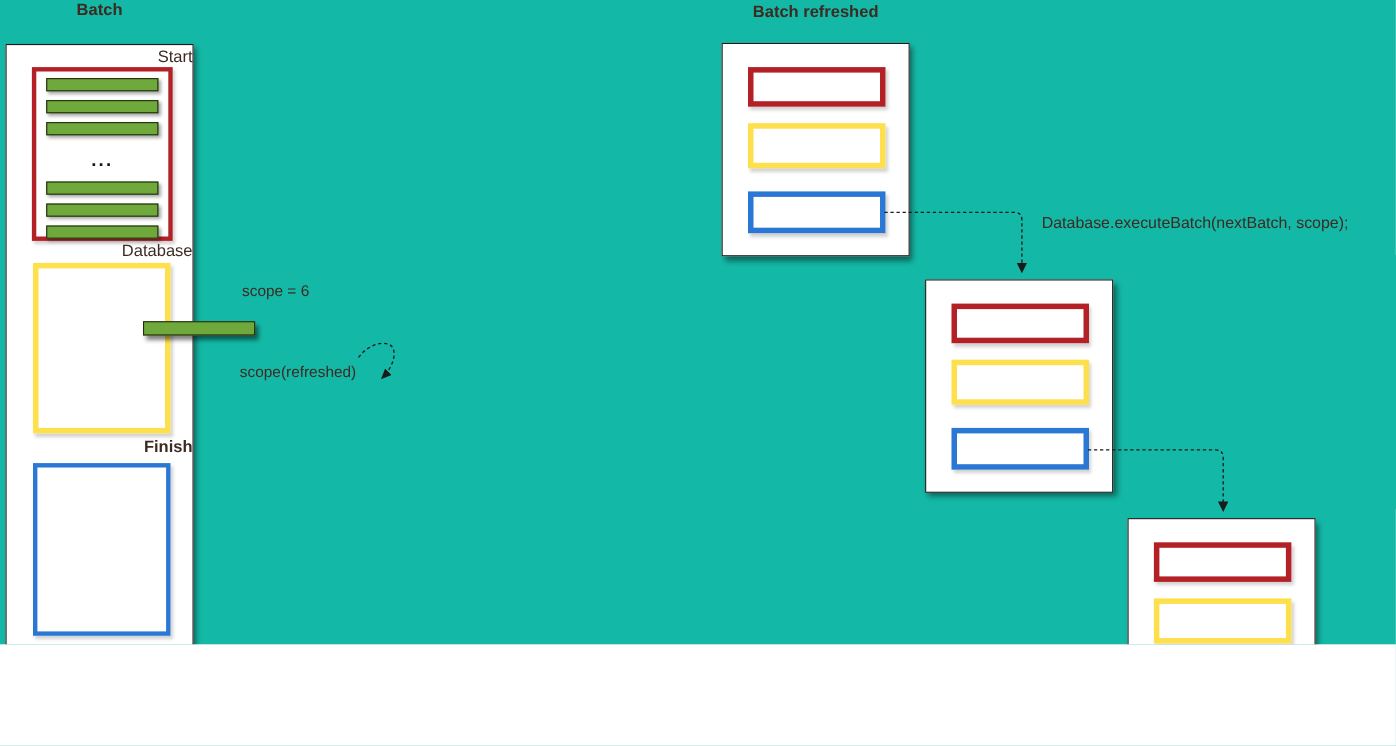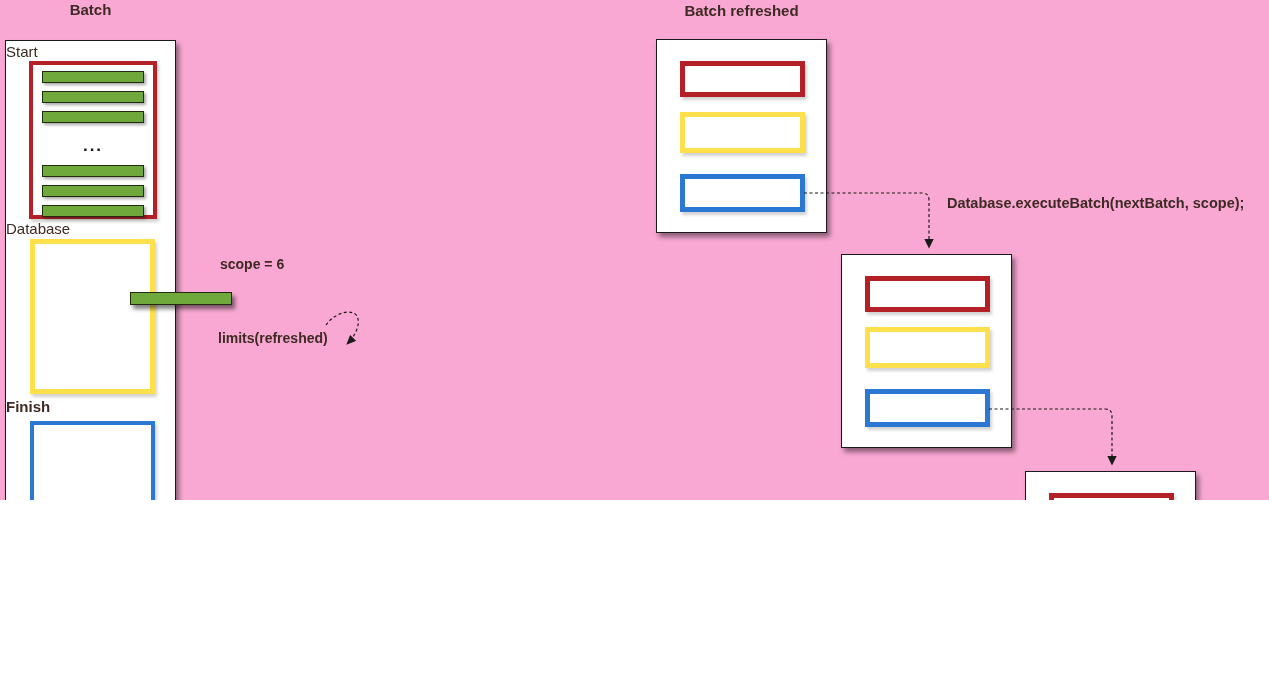--- a/index.html
+++ b/index.html
@@ -4,46 +4,46 @@
 <style>
   html, body {
     margin: 0;
     padding: 0;
     background: #ffffff;
     font-family: "Liberation Sans", "DejaVu Sans", sans-serif;
   }
   #canvas {
     position: relative;
     width: 1269px;
-    height: 500px;
-    background: #f9a8d4;
+    height: 586px;
+    background: #14b8a6;
     overflow: hidden;
     color: var(--text, #3d2a22);
   }
 
   
   .diagram-title {
     position: absolute;
     text-align: center;
     font-size: 15px;
     font-weight: 700;
     color: var(--text, #3d2a22);
   }
   .stage-label {
     position: absolute;
     width: 100%;
-    text-align: left;
+    text-align: right;
     font-size: 15px;
     font-weight: 400;
     color: var(--text, #3d2a22);
   }
   .annotation {
     position: absolute;
     font-size: 14px;
-    font-weight: 700;
+    font-weight: 400;
     color: var(--text, #3d2a22);
     white-space: nowrap;
   }
 
   
   .frame-box {
     position: absolute;
     background: #ffffff;
     border: 1.5px solid var(--box_border, #1a1a1a);
     box-shadow: 3px 4px 5px rgba(0,0,0,0.45);
@@ -153,21 +153,21 @@
 
     <div class="stage-label" style="top:357px;font-weight:bold;">Finish</div>
 
     <div class="stage-box finish-box"></div>
   </div>
 
   <div class="executing-bar"></div>
 
   <div class="annotation" style="left:220px; top:256px;">scope = 6</div>
 
-  <div class="annotation" style="left:218px; top:330px;">limits(refreshed)</div>
+  <div class="annotation" style="left:218px; top:330px;">scope(refreshed)</div>
 
   <svg class="connector" style="left:323px; top:306px;" width="44" height="46">
     <defs>
       <marker id="arrowA" markerWidth="9" markerHeight="8" refX="6" refY="3.5" orient="auto">
         <path d="M0,0 L8,3.5 L0,7 z"></path>
       </marker>
     </defs>
     <path class="line" d="M3,19 C 11,7 29,2 34,10 C 38,18 32,30 25,37" marker-end="url(#arrowA)"></path>
   </svg>
 

